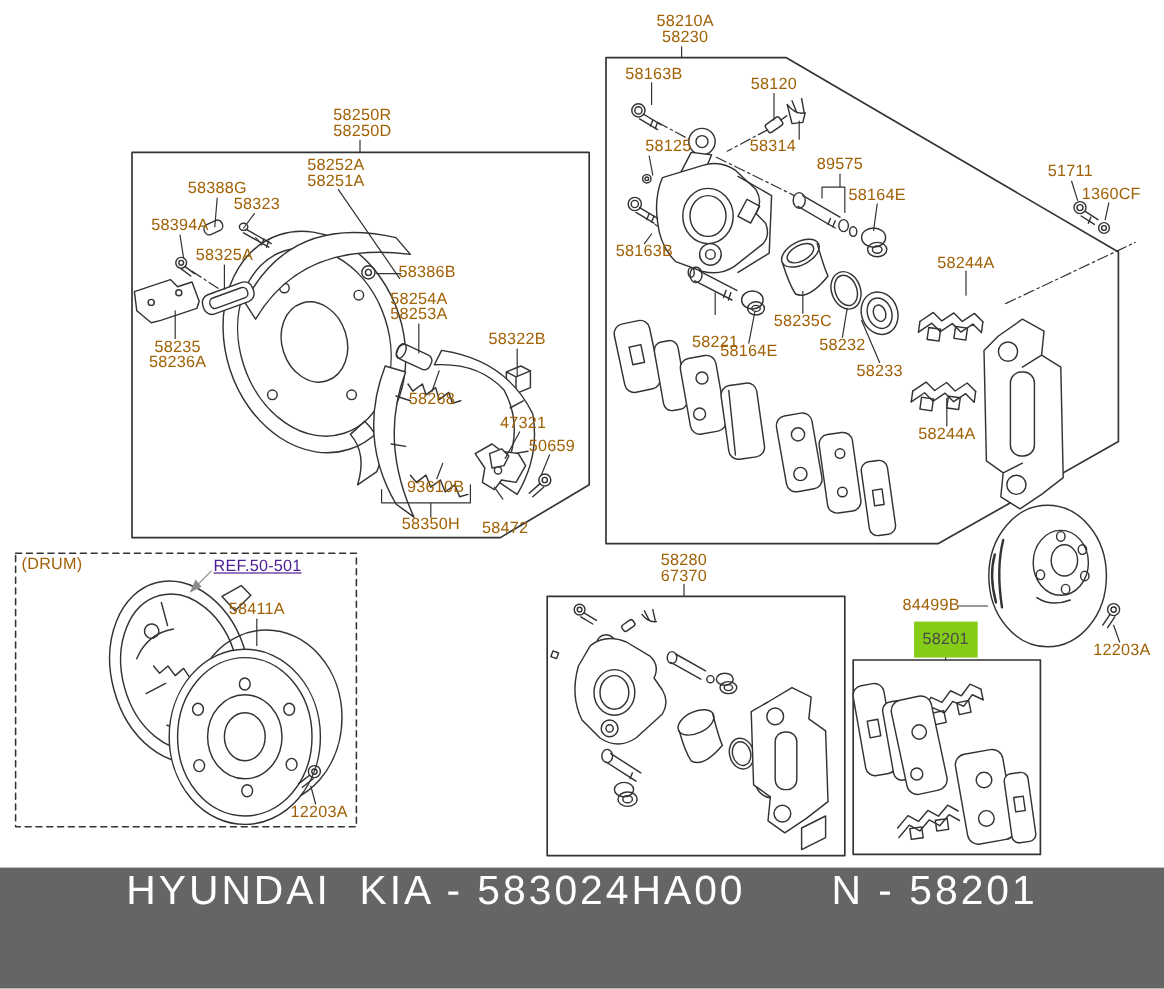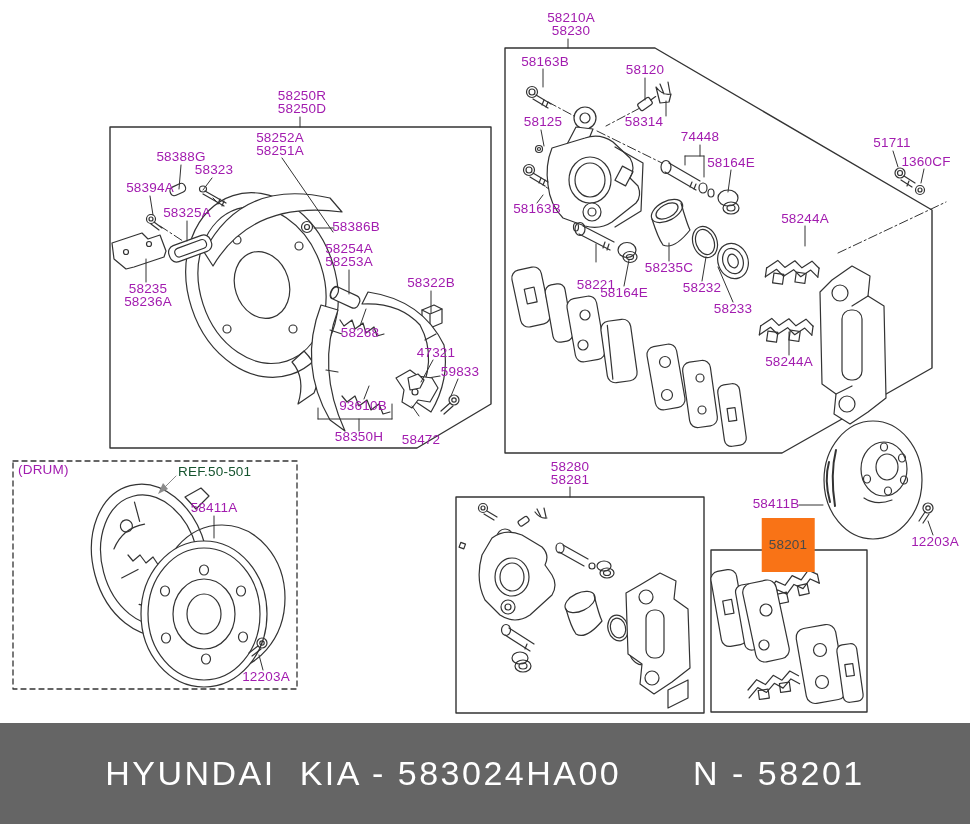--- a/index.html
+++ b/index.html
@@ -1,25 +1,25 @@
 <!DOCTYPE html>
 <html><head>
 <meta charset="utf-8">
 <style>
   html,body{margin:0;padding:0;background:#fff;}
   #stage{position:relative;width:970px;height:824px;background:#ffffff;overflow:hidden;
          font-family:"Liberation Sans",sans-serif;}
   #art{position:absolute;left:0;top:0;}
   .lbl{position:absolute;transform:translateX(-50%);font-size:13.5px;line-height:12.5px;
-       color:#a21caf;text-align:center;white-space:pre-line;letter-spacing:0.2px;}
+       color:#a16207;text-align:center;white-space:pre-line;letter-spacing:0.2px;}
   .lbl.left{transform:none;text-align:right;}
-  .lbl.ref{color:#14532d;cursor:pointer;}
-  .lbl.hl{background:#f97316;color:#4a4a4a;padding:20px 7px;line-height:14px;cursor:pointer;}
+  .lbl.ref{color:#4c1d95;text-decoration:underline;cursor:pointer;}
+  .lbl.hl{background:#84cc16;color:#4a4a4a;padding:8px 7px;line-height:14px;cursor:pointer;}
   .banner{position:absolute;left:0;top:723px;width:970px;height:101px;background:#656565;
-          display:flex;align-items:center;justify-content:center;}
+          display:flex;align-items:flex-start;justify-content:center;}
   .banner span{color:#ffffff;font-size:34px;letter-spacing:2.5px;white-space:pre;}
 </style>
 </head>
 <body>
 
 <div id="stage">
 
 <svg id="art" width="970" height="824" viewBox="0 0 970 824">
   <g stroke="#333" fill="none" stroke-width="1.2" stroke-linecap="round" stroke-linejoin="round">
 
@@ -495,52 +495,52 @@
 <div class="lbl" style="left:150px;top:182px">58394A</div>
 <div class="lbl" style="left:187px;top:207px">58325A</div>
 <div class="lbl" style="left:356px;top:221px">58386B</div>
 <div class="lbl" style="left:349px;top:243px">58254A
 58253A</div>
 <div class="lbl" style="left:148px;top:283px">58235
 58236A</div>
 <div class="lbl" style="left:431px;top:277px">58322B</div>
 <div class="lbl" style="left:360px;top:327px">58268</div>
 <div class="lbl" style="left:436px;top:347px">47321</div>
-<div class="lbl" style="left:460px;top:366px">59833</div>
+<div class="lbl" style="left:460px;top:366px">50659</div>
 <div class="lbl" style="left:363px;top:400px">93610B</div>
 <div class="lbl" style="left:421px;top:434px">58472</div>
 <div class="lbl" style="left:359px;top:431px">58350H</div>
 
 <div class="lbl" style="left:571px;top:12px">58210A
 58230</div>
 <div class="lbl" style="left:545px;top:56px">58163B</div>
 <div class="lbl" style="left:645px;top:64px">58120</div>
-<div class="lbl" style="left:543px;top:116px">58125</div>
+<div class="lbl" style="left:557px;top:116px">58125</div>
 <div class="lbl" style="left:644px;top:116px">58314</div>
-<div class="lbl" style="left:700px;top:131px">74448</div>
+<div class="lbl" style="left:700px;top:131px">89575</div>
 <div class="lbl" style="left:731px;top:157px">58164E</div>
 <div class="lbl" style="left:892px;top:137px">51711</div>
 <div class="lbl" style="left:926px;top:156px">1360CF</div>
 <div class="lbl" style="left:537px;top:203px">58163B</div>
 <div class="lbl" style="left:596px;top:279px">58221</div>
 <div class="lbl" style="left:624px;top:287px">58164E</div>
 <div class="lbl" style="left:669px;top:262px">58235C</div>
 <div class="lbl" style="left:702px;top:282px">58232</div>
 <div class="lbl" style="left:733px;top:303px">58233</div>
 <div class="lbl" style="left:805px;top:213px">58244A</div>
 <div class="lbl" style="left:789px;top:356px">58244A</div>
 
 <div class="lbl left" style="left:18px;top:464px">(DRUM)</div>
 <div class="lbl left ref" style="left:178px;top:466px">REF.50-501</div>
 <div class="lbl" style="left:214px;top:502px">58411A</div>
 <div class="lbl" style="left:266px;top:671px">12203A</div>
 
 <div class="lbl" style="left:570px;top:461px">58280
-58281</div>
-<div class="lbl" style="left:776px;top:498px">58411B</div>
+67370</div>
+<div class="lbl" style="left:776px;top:498px">84499B</div>
 <div class="lbl hl" style="left:788px;top:518px">58201</div>
 <div class="lbl" style="left:935px;top:536px">12203A</div>
 
 <div class="banner">
   <span>HYUNDAI  KIA - 583024HA00      N - 58201</span>
 </div>
 
 </div>
 
 </body></html>

